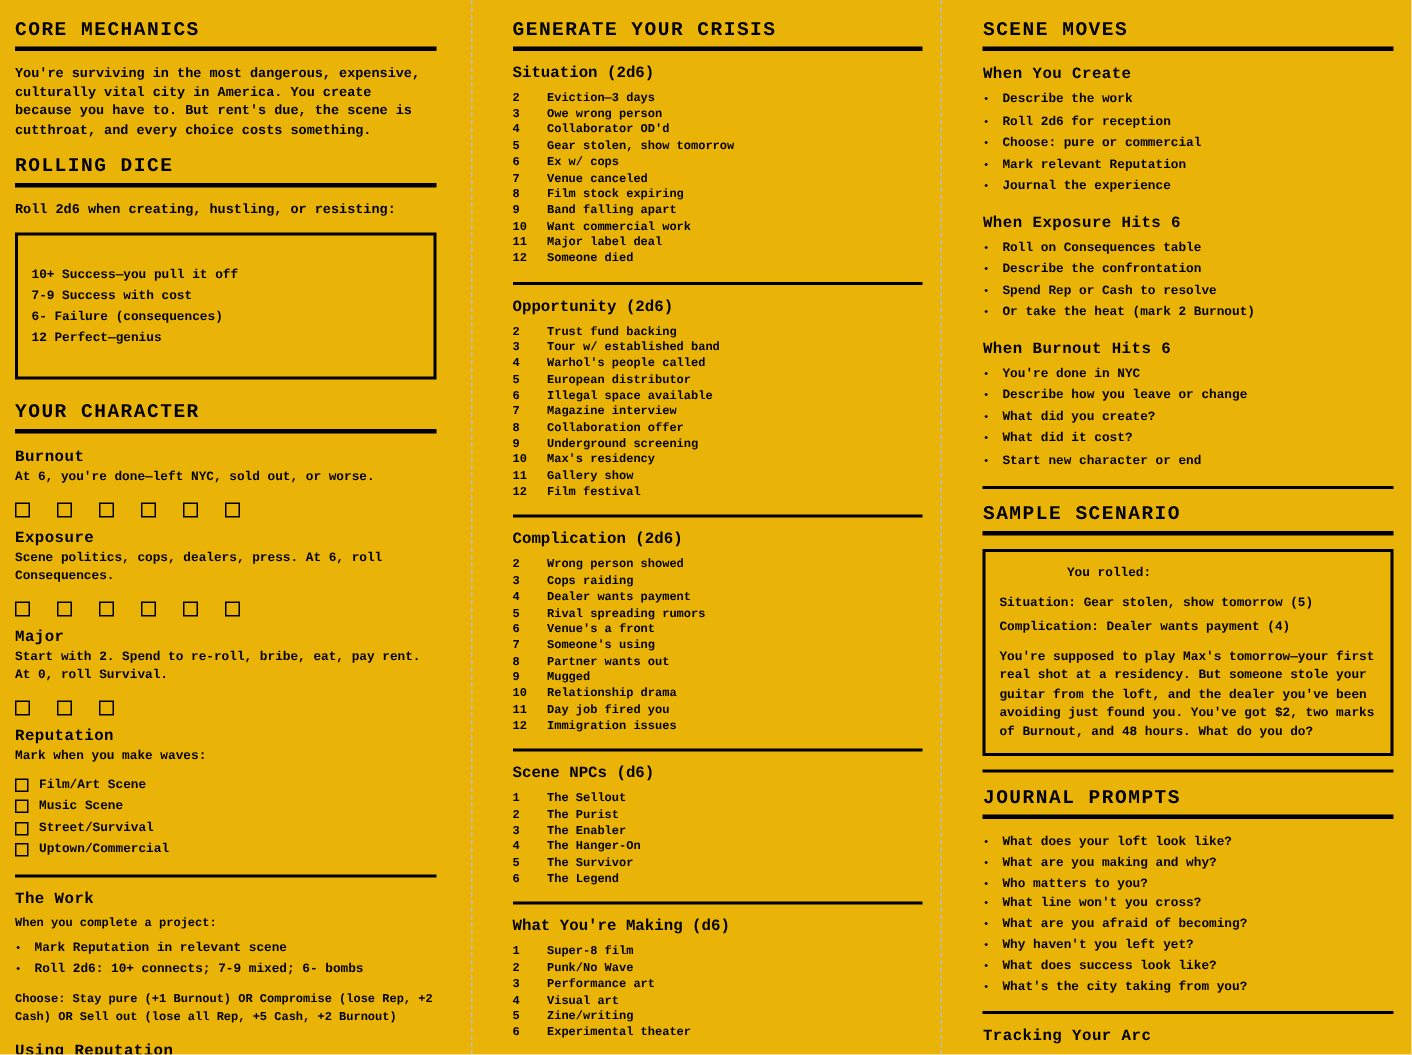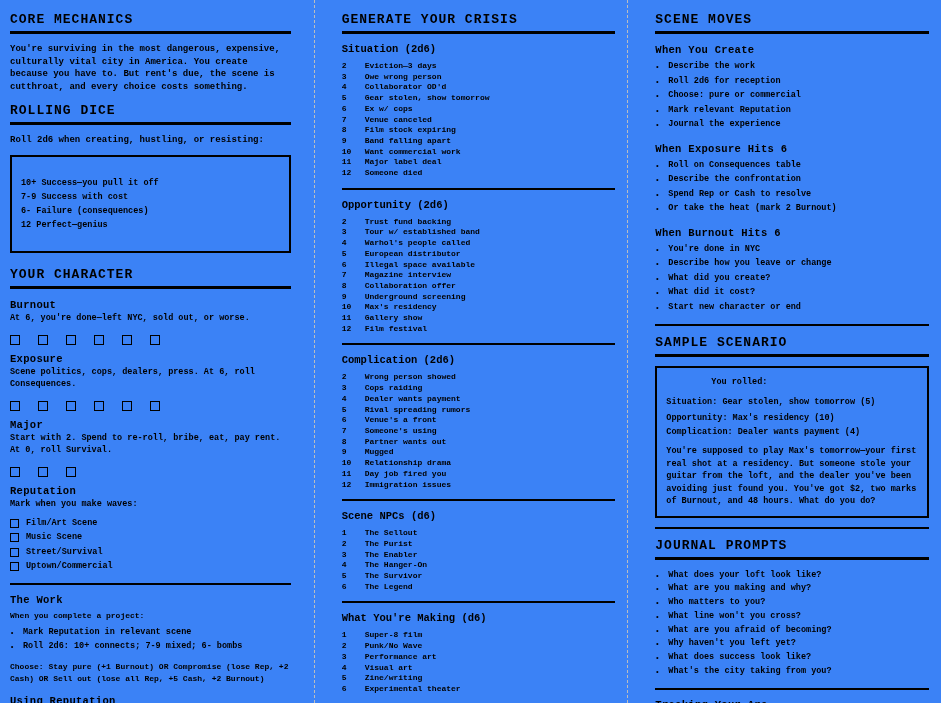--- a/index.html
+++ b/index.html
@@ -1,17 +1,17 @@
 <!DOCTYPE html>
 <html><head>
 <meta charset="utf-8">
 <style>
   html,body{margin:0;padding:0;background:#ffffff;}
   .page{
-    width:941px;height:703px;display:flex;background:#3b82f6;color:#000;
+    width:941px;height:703px;display:flex;background:#eab308;color:#000;
     font-family:"Liberation Mono","DejaVu Sans Mono",monospace;font-weight:bold;
     overflow:hidden;
   }
   .panel{box-sizing:border-box;width:313.66px;flex:none;padding:12px 23px 0 10px;overflow:hidden;}
   .panel + .panel{border-left:1px dashed #bdbdbd;padding-left:27px;padding-right:12px;}
   .sec-title{font-size:13px;letter-spacing:1px;border-bottom:3px solid #000;padding-bottom:4px;margin:0 0 9px 0;}
   .sub-title{font-size:10.5px;letter-spacing:.3px;margin:10px 0 4px 0;}
   .body-text{font-size:9px;line-height:12.6px;margin:0 0 10px 0;}
   .small-text{font-size:8px;line-height:11.8px;margin:6px 0 0 0;}
   .sep{border-top:2px solid #000;margin:9px 0;height:0;}
@@ -494,21 +494,20 @@
     </div>
 
     <div class="sep"></div>
 
     <div class="sec-title">SAMPLE SCENARIO</div>
     <div class="sample-box">
       <div class="rolled">You rolled:</div>
       <div>
 
       <div class="roll-line">Situation: Gear stolen, show tomorrow (5)</div>
-          <div class="roll-line">Opportunity: Max's residency (10)</div>
           <div class="roll-line">Complication: Dealer wants payment (4)</div>
         </div>
       <div class="sample-body">You're supposed to play Max's tomorrow—your first real shot at a residency. But someone stole your guitar from the loft, and the dealer you've been avoiding just found you. You've got $2, two marks of Burnout, and 48 hours. What do you do?</div>
     </div>
 
     <div class="sep"></div>
 
     <div class="sec-title">JOURNAL PROMPTS</div>
     <div class="prompt-list">
 

